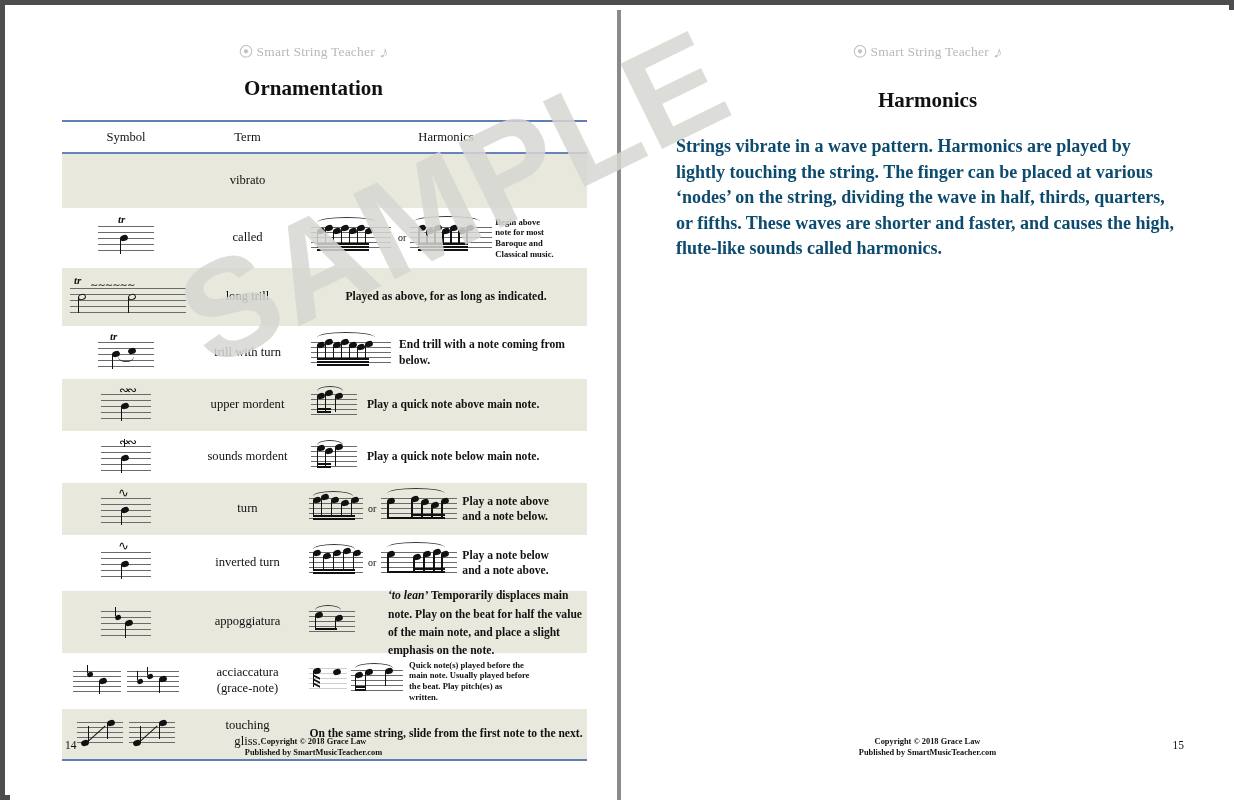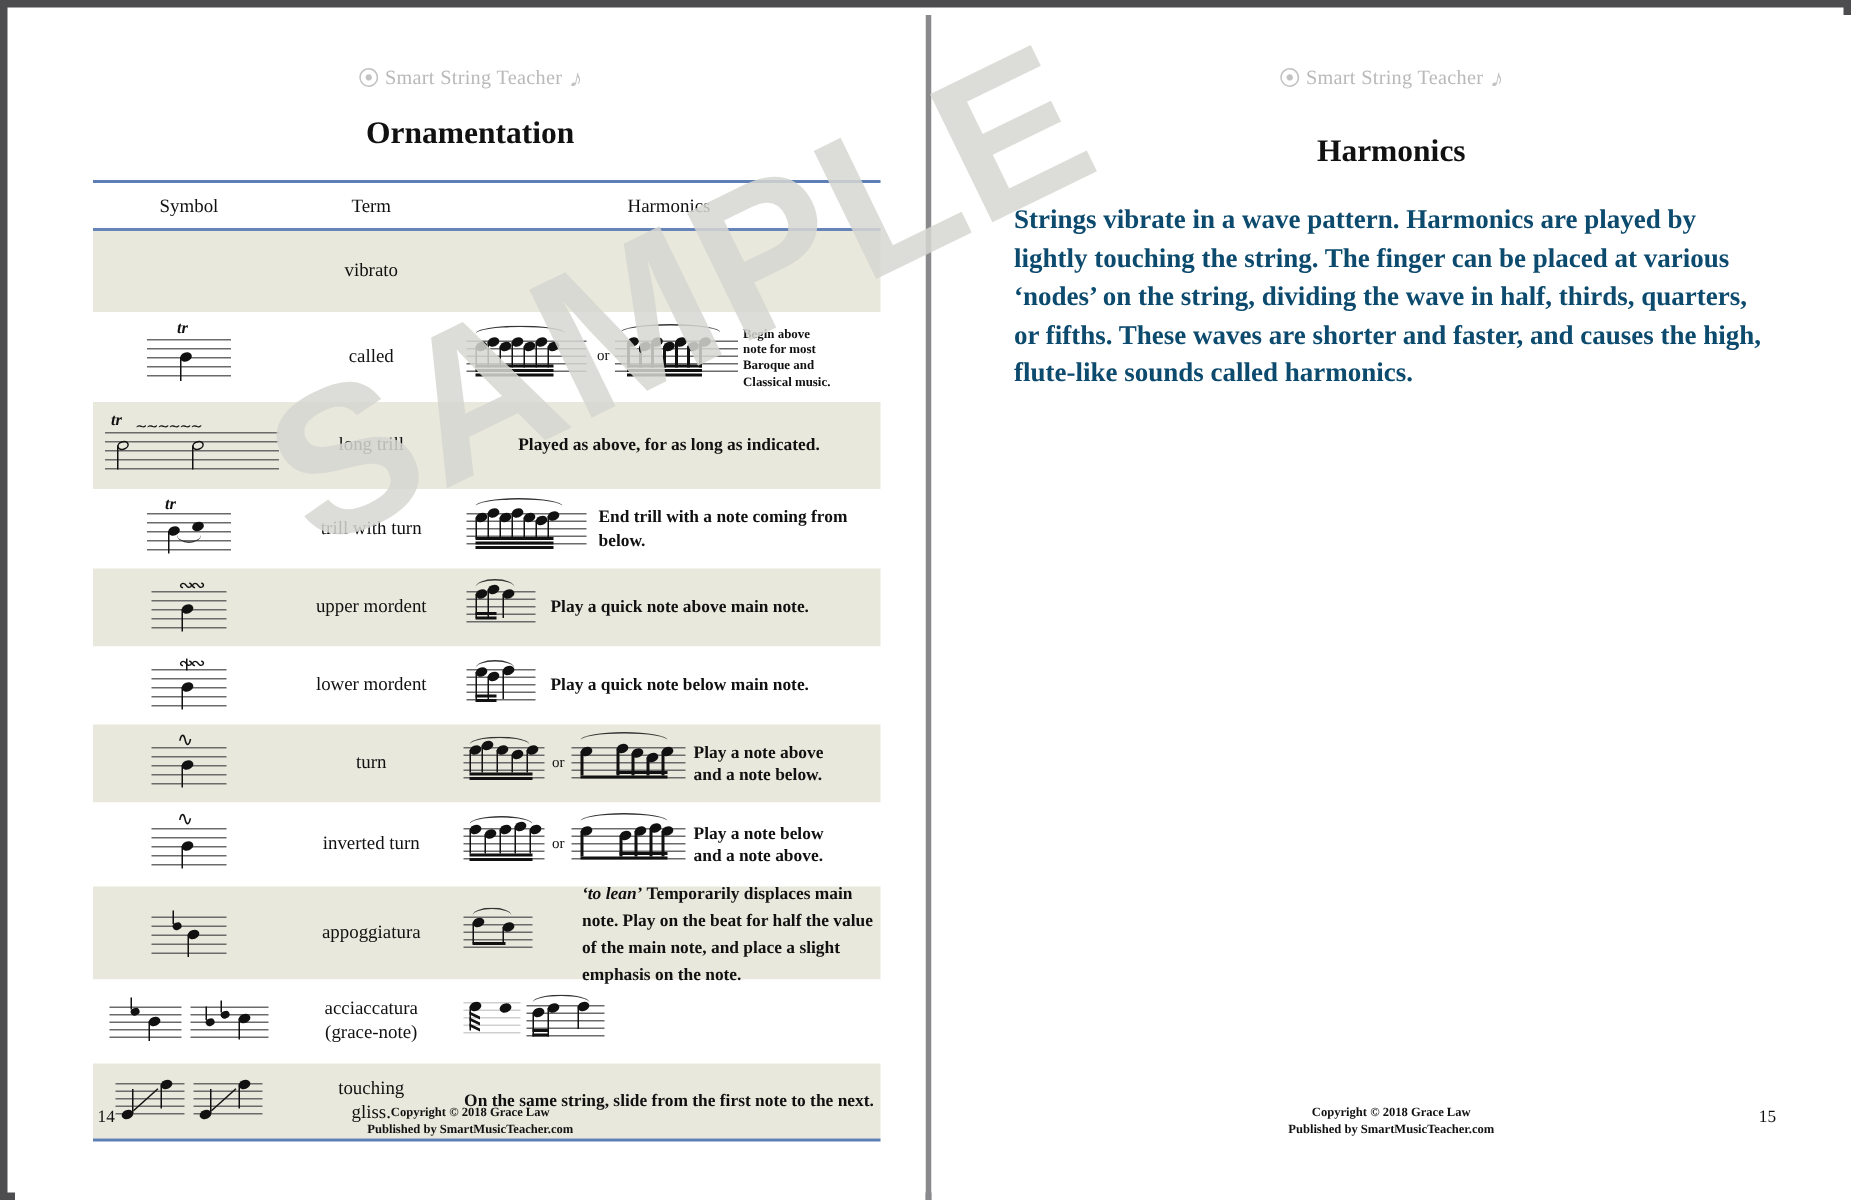--- a/index.html
+++ b/index.html
@@ -344,21 +344,21 @@
             <div class="ln" style="top:20px"></div>
               <div class="ln" style="top:26px"></div>
             <div class="ln" style="top:32px"></div>
             <div style="position:absolute;left:18px;top:-3px;font-size:12px;color:#111;letter-spacing:-2px">∾∾</div>
             <div style="position:absolute;left:23px;top:1px;width:1.1px;height:8px;background:#111"></div>
             <div class="nh" style="left:20px;top:17px"></div>
             <div class="stem" style="left:20px;top:20px;height:15px"></div>
           </div>
         </div>
         <div class="cell c2">
-            <span class="term">lower mordent</span>
+            <span class="term">sounds mordent</span>
           </div>
         <div class="cell c3" style="justify-content:flex-start;padding-left:6px">
           <div class="staff" style="width:46px;height:34px;margin-right:10px">
             <div class="ln" style="top:6px"></div>
               <div class="ln" style="top:11px"></div>
             <div class="ln" style="top:16px"></div>
               <div class="ln" style="top:21px"></div>
             <div class="ln" style="top:26px"></div>
             <div class="slur" style="left:6px;top:0px;width:26px"></div>
             <div class="nh" style="left:6px;top:5px"></div>
@@ -591,20 +591,21 @@
             <div class="slur" style="left:4px;top:-1px;width:38px"></div>
             <div class="nh" style="left:4px;top:8px"></div>
               <div class="stem" style="left:4px;top:11px;height:16px"></div>
             <div class="nh" style="left:14px;top:5px"></div>
               <div class="stem" style="left:14px;top:8px;height:19px"></div>
             <div class="beam" style="left:4px;top:22px;width:11px"></div>
             <div class="beam" style="left:4px;top:25px;width:11px"></div>
             <div class="nh" style="left:34px;top:4px"></div>
               <div class="stem" style="left:34px;top:7px;height:15px"></div>
           </div>
+          <span class="note-small" style="width:122px">Quick note(s) played before the main note.  Usually played before the beat.  Play pitch(es) as written.</span>
         </div>
       </div>
 
       <div class="row alt" style="height:50px">
         <div class="cell c1">
           <div class="staff" style="width:46px;height:32px;margin-right:6px">
             <div class="ln" style="top:4px"></div>
               <div class="ln" style="top:9px"></div>
             <div class="ln" style="top:14px"></div>
               <div class="ln" style="top:19px"></div>

